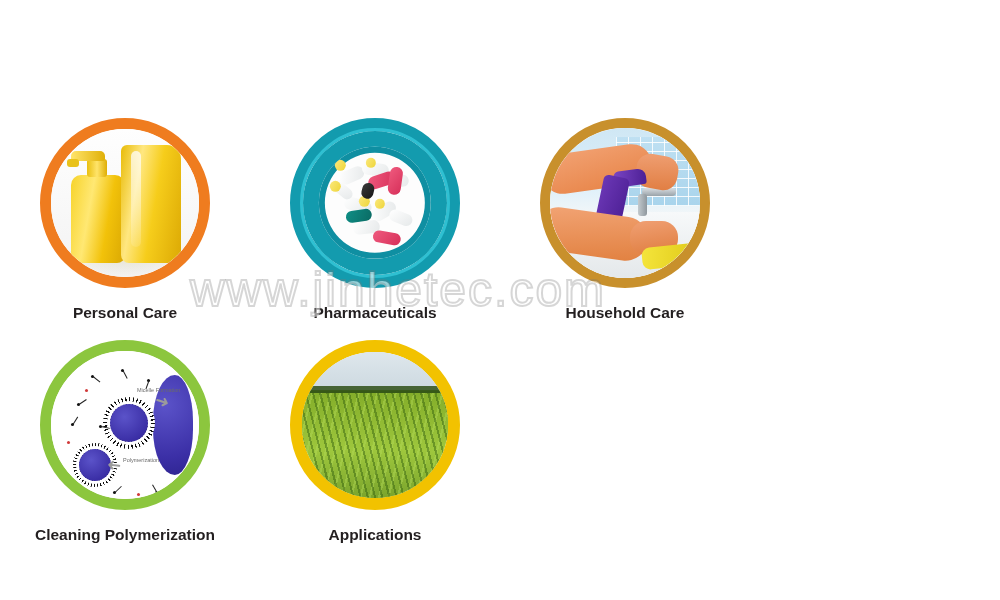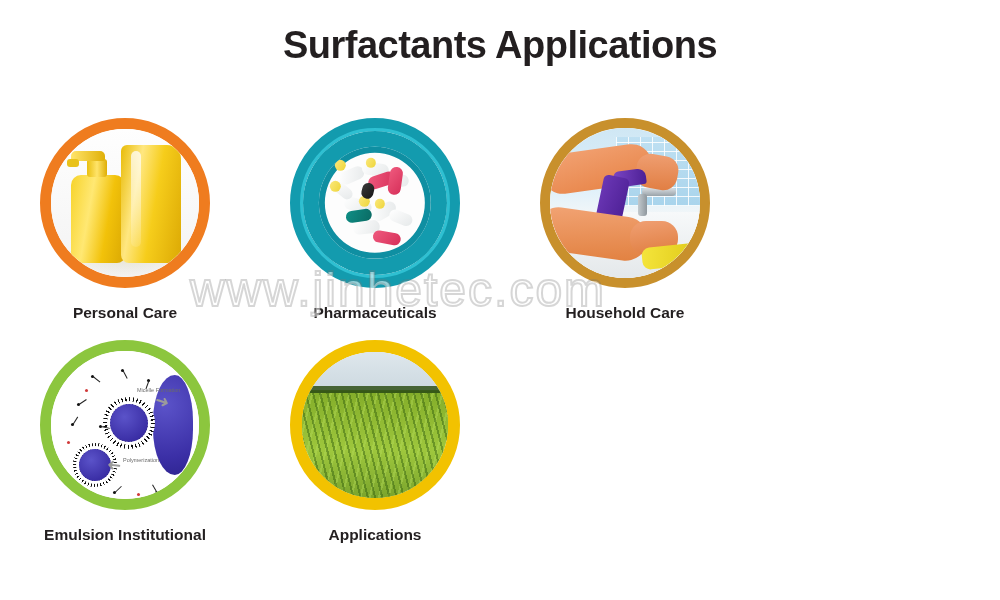--- a/index.html
+++ b/index.html
@@ -283,21 +283,20 @@
     transform:rotate(-18deg);transform-origin:left center;border-radius:2px;}
   .og .leg{position:absolute;bottom:6%;width:5px;height:24%;background:#3d444d;}
   .og .crane{position:absolute;right:14%;bottom:44%;width:22%;height:5px;background:#7d838b;transform:rotate(-30deg);}
   .og .jetty{position:absolute;right:2%;bottom:30%;width:26%;height:4px;background:#8d939b;}
 </style>
 </head>
 <body>
 
 <div id="stage">
 
-  <div class="title">Surfactants Applications</div>
 
   <div class="grid">
 
     <div class="row">
 
       <div class="cell">
         <div class="badge r0">
           <div class="inner pc">
             <div class="shade"></div>
             <div class="pumpbody"></div>
@@ -393,21 +392,21 @@
               <div class="tail" style="left:22px;top:73px;transform:rotate(-58deg)"></div>
             <div class="mono" style="left:62px;top:140px;"></div>
               <div class="tail" style="left:64px;top:141px;transform:rotate(-44deg)"></div>
             <div class="mono" style="left:104px;top:140px;"></div>
               <div class="tail" style="left:106px;top:141px;transform:rotate(-120deg)"></div>
             <div class="reddot" style="left:34px;top:38px;"></div>
             <div class="reddot" style="left:16px;top:90px;"></div>
             <div class="reddot" style="left:86px;top:142px;"></div>
           </div>
         </div>
-        <div class="caption">Emulsion Institutional</div>
+        <div class="caption">Cleaning Polymerization</div>
       </div>
 
       <div class="cell">
         <div class="badge r6">
           <div class="inner ag">
             <div class="sky"></div>
             <div class="treeline"></div>
             <div class="field"></div>
           </div>
         </div>

